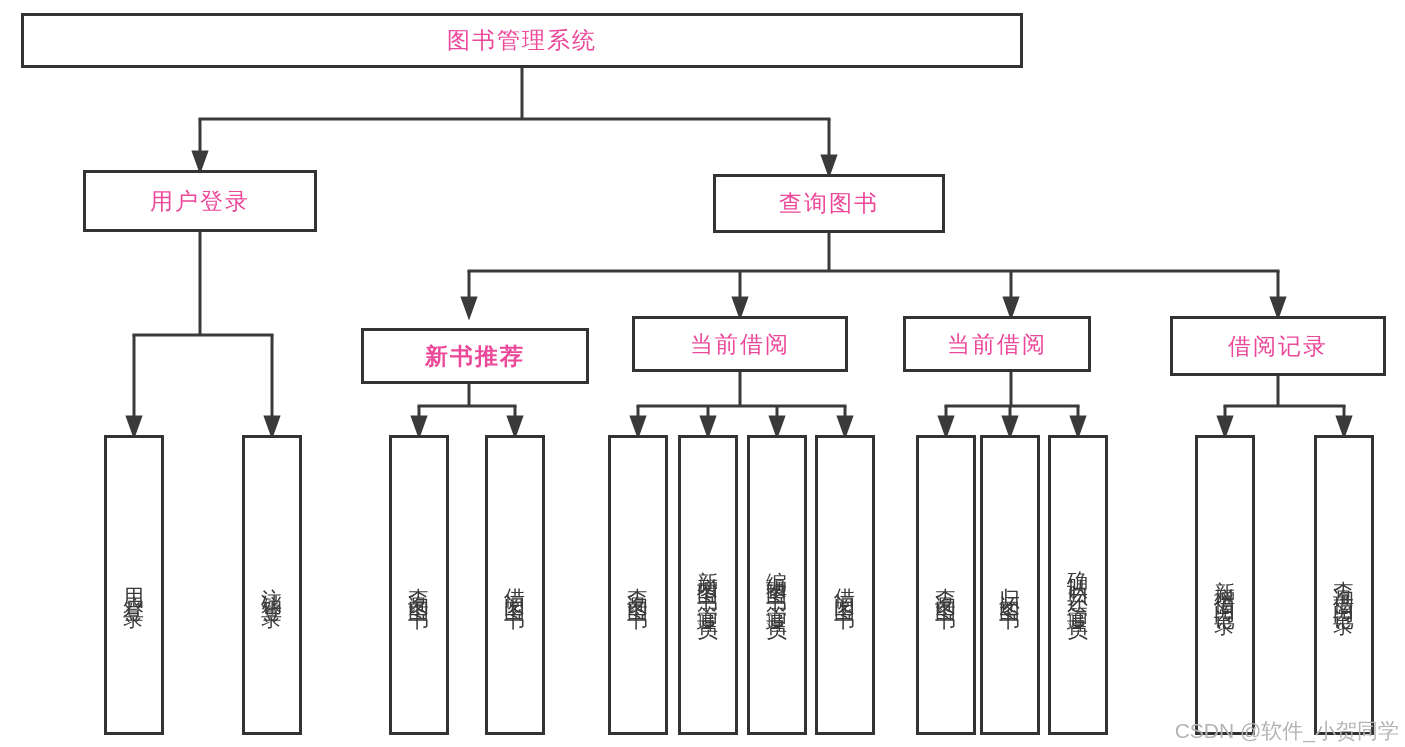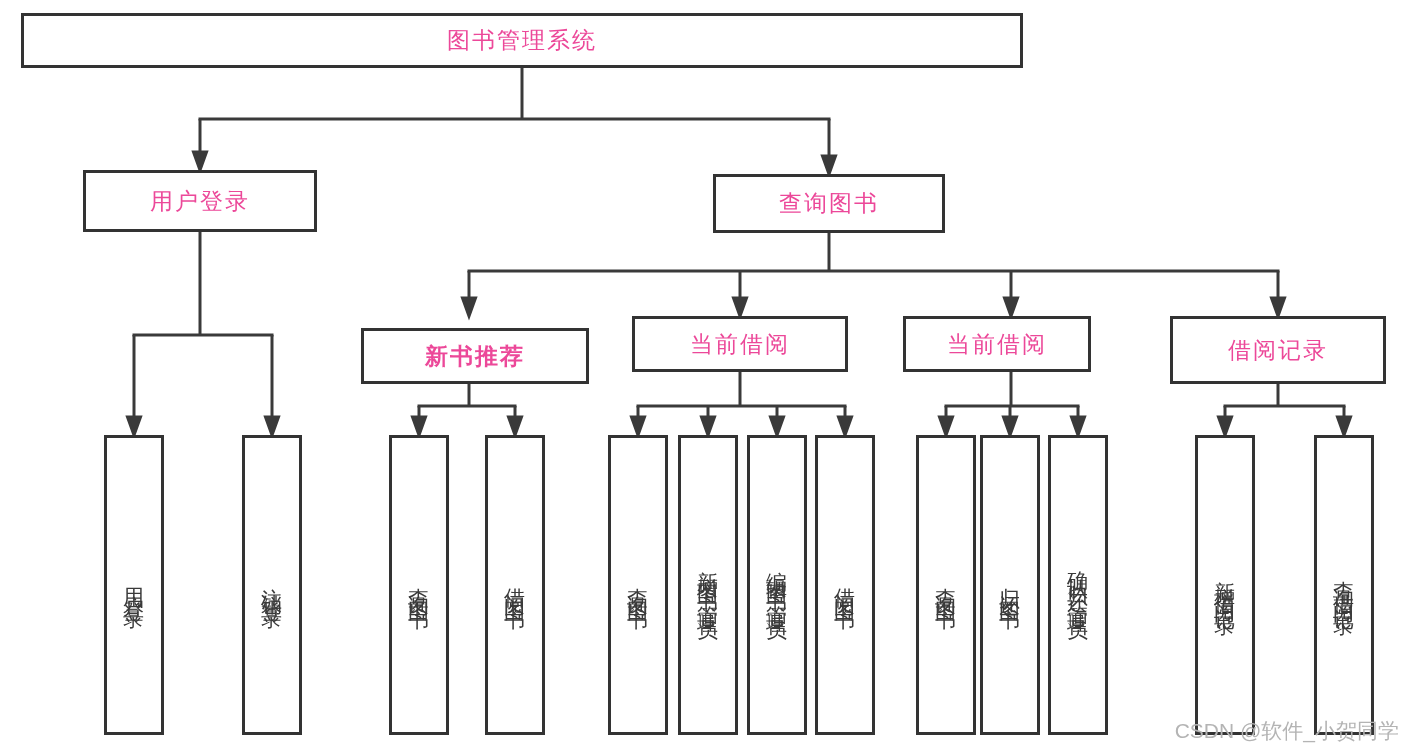--- a/index.html
+++ b/index.html
@@ -42,21 +42,21 @@
     color: #3a3a3a;
     line-height: 1;
   }
   
   #root        { left: 21px;   top: 13px;  width: 1002px; height: 55px; }
   #user-login  { left: 83px;   top: 170px; width: 234px;  height: 62px; }
   #book-mgmt   { left: 713px;  top: 174px; width: 232px;  height: 59px; }
   #new-book-rec   { left: 361px;  top: 328px; width: 228px; height: 56px; font-weight: bold; }
   #book-borrow    { left: 632px;  top: 316px; width: 216px; height: 56px; }
   #current-borrow { left: 903px;  top: 316px; width: 188px; height: 56px; }
-  #borrow-records { left: 1170px; top: 316px; width: 216px; height: 68px; }
+  #borrow-records { left: 1170px; top: 316px; width: 216px; height: 60px; }
   #leaf-login-1   { left: 104px; }
   #leaf-login-2   { left: 242px; }
   #leaf-rec-1     { left: 389px; }
   #leaf-rec-2     { left: 485px; }
   #leaf-bor-1     { left: 608px; }
   #leaf-bor-2     { left: 678px; }
   #leaf-bor-3     { left: 747px; }
   #leaf-bor-4     { left: 815px; }
   #leaf-cur-1     { left: 916px; }
   #leaf-cur-2     { left: 980px; }

